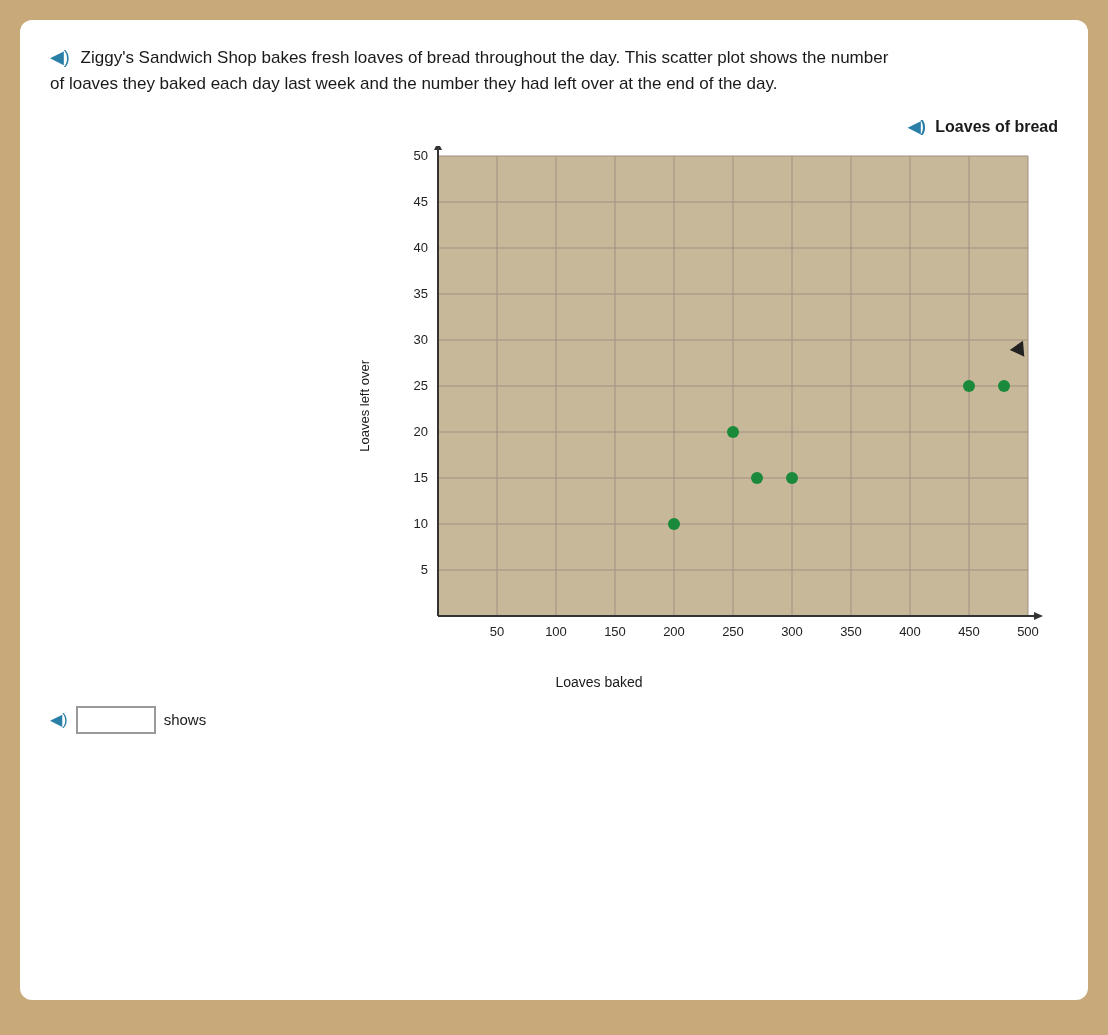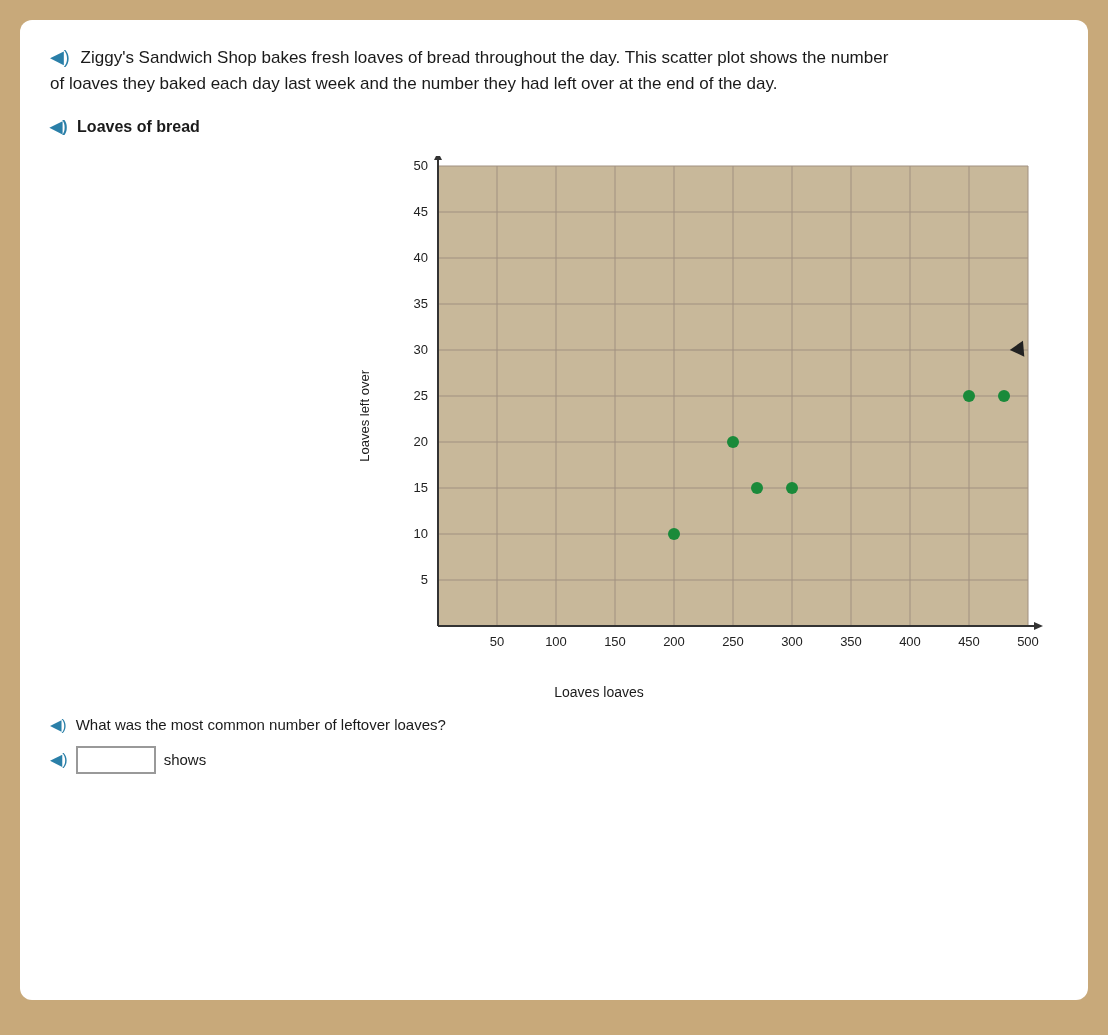--- a/index.html
+++ b/index.html
@@ -24,25 +24,25 @@
       color: #1a1a1a;
       margin-bottom: 20px;
       max-width: 850px;
     }
     .question-text .speaker-icon {
       color: #2a7fa8;
       font-size: 18px;
       margin-right: 6px;
     }
     .chart-title {
-      text-align: left;
+      text-align: right;
       font-size: 16px;
       font-weight: bold;
       color: #1a1a1a;
-      margin-bottom: 20px;
+      margin-bottom: 10px;
     }
     .chart-title .speaker-icon {
       color: #2a7fa8;
       margin-right: 5px;
     }
     .chart-area {
       display: flex;
       justify-content: flex-end;
       margin-bottom: 18px;
     }
@@ -190,26 +190,22 @@
 
           <circle cx="591" cy="240" r="6" fill="#1a8a3a"></circle>
 
           <circle cx="626" cy="240" r="6" fill="#1a8a3a"></circle>
 
         </svg>
       </div>
     </div>
   </div>
 
-  <div style="text-align:center; margin-left:90px; margin-top:-10px; margin-bottom:16px; font-size:14px; color:#1a1a1a;">Loaves loaves</div>
-
-  <div class="question2">
-    <span class="speaker-icon">◀)</span>
-    <span>What was the most common number of leftover loaves?</span>
-  </div>
+  <div style="text-align:center; margin-left:90px; margin-top:-10px; margin-bottom:16px; font-size:14px; color:#1a1a1a;">Loaves baked</div>
+
 
   <div class="answer-row">
     <span class="speaker-icon">◀)</span>
     <input class="answer-input" type="text" placeholder="" style="">
     <span>shows</span>
   </div>
 
 </div>
 
 <div class="cursor"></div>

